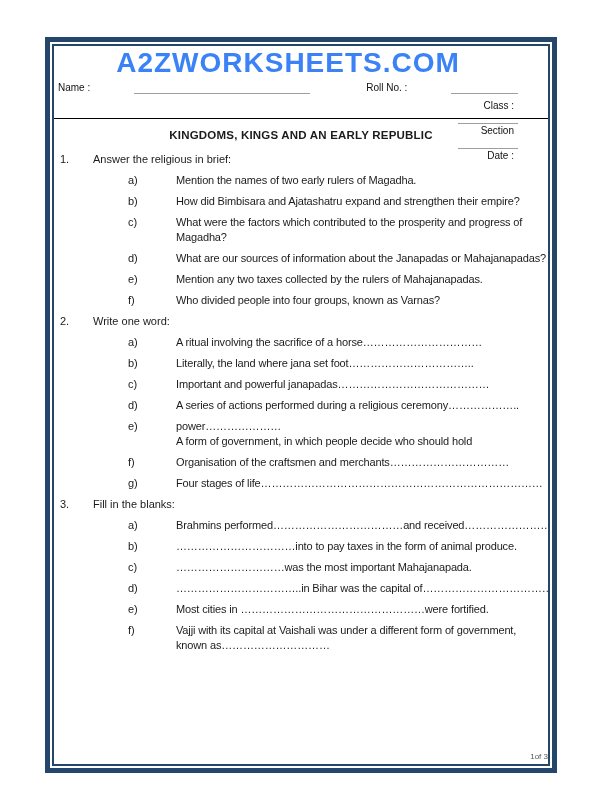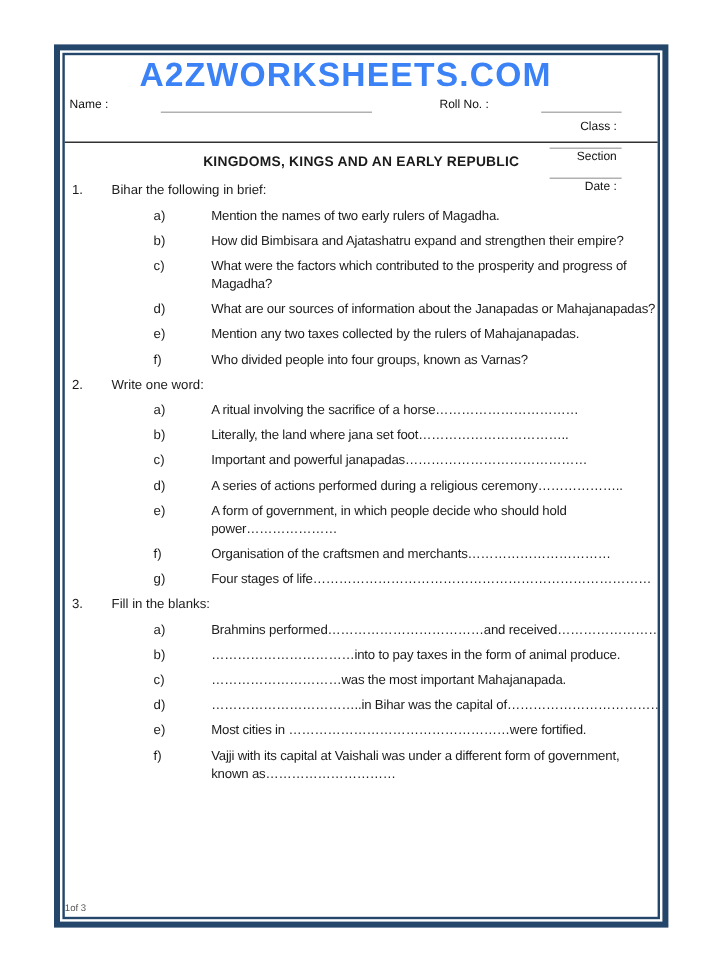--- a/index.html
+++ b/index.html
@@ -54,21 +54,21 @@
   .body{padding:9px 6px 0 6px;font-size:11px;line-height:15px;overflow:hidden;}
   .ws-title{text-align:center;font-weight:bold;font-size:11.5px;margin-bottom:9px;letter-spacing:0.2px;}
   .q-prompt-row{display:flex;margin-bottom:6px;}
   .q-num{width:33px;flex:none;}
   .q-item{display:flex;padding-left:68px;margin-bottom:6px;}
   .q-letter{width:48px;flex:none;}
   .q-lines{flex:1;min-width:0;}
   .q-lines div{white-space:nowrap;letter-spacing:-0.15px;}
   
   .footer{
-    position:absolute;left:0;right:0;bottom:3px;text-align:left;
+    position:absolute;left:0;right:0;bottom:3px;text-align:right;
     font-size:8px;color:#555;
   }
 </style>
 </head>
 <body>
 
 <div class="page">
   <div class="sheet">
     <div class="inner">
 
@@ -94,21 +94,21 @@
           </div>
         </div>
       </div>
 
       <div class="body">
         <div class="ws-title">KINGDOMS, KINGS AND AN EARLY REPUBLIC</div>
         <div id="questions">
             <div class="q-block">
               <div class="q-prompt-row">
                 <span class="q-num">1.</span>
-                <span class="q-prompt">Bihar the following in brief:</span>
+                <span class="q-prompt">Answer the religious in brief:</span>
               </div>
               <div class="q-item">
                 <span class="q-letter">a)</span>
                 <div class="q-lines">
                   <div>Mention the names of two early rulers of Magadha.</div>
                 </div>
               </div>
               <div class="q-item">
                 <span class="q-letter">b)</span>
                 <div class="q-lines">
@@ -166,22 +166,22 @@
               </div>
               <div class="q-item">
                 <span class="q-letter">d)</span>
                 <div class="q-lines">
                   <div>A series of actions performed during a religious ceremony………………..</div>
                 </div>
               </div>
               <div class="q-item">
                 <span class="q-letter">e)</span>
                 <div class="q-lines">
+                  <div>power…………………</div>
                   <div>A form of government, in which people decide who should hold</div>
-                  <div>power…………………</div>
                 </div>
               </div>
               <div class="q-item">
                 <span class="q-letter">f)</span>
                 <div class="q-lines">
                   <div>Organisation of the craftsmen and merchants……………………………</div>
                 </div>
               </div>
               <div class="q-item">
                 <span class="q-letter">g)</span>

